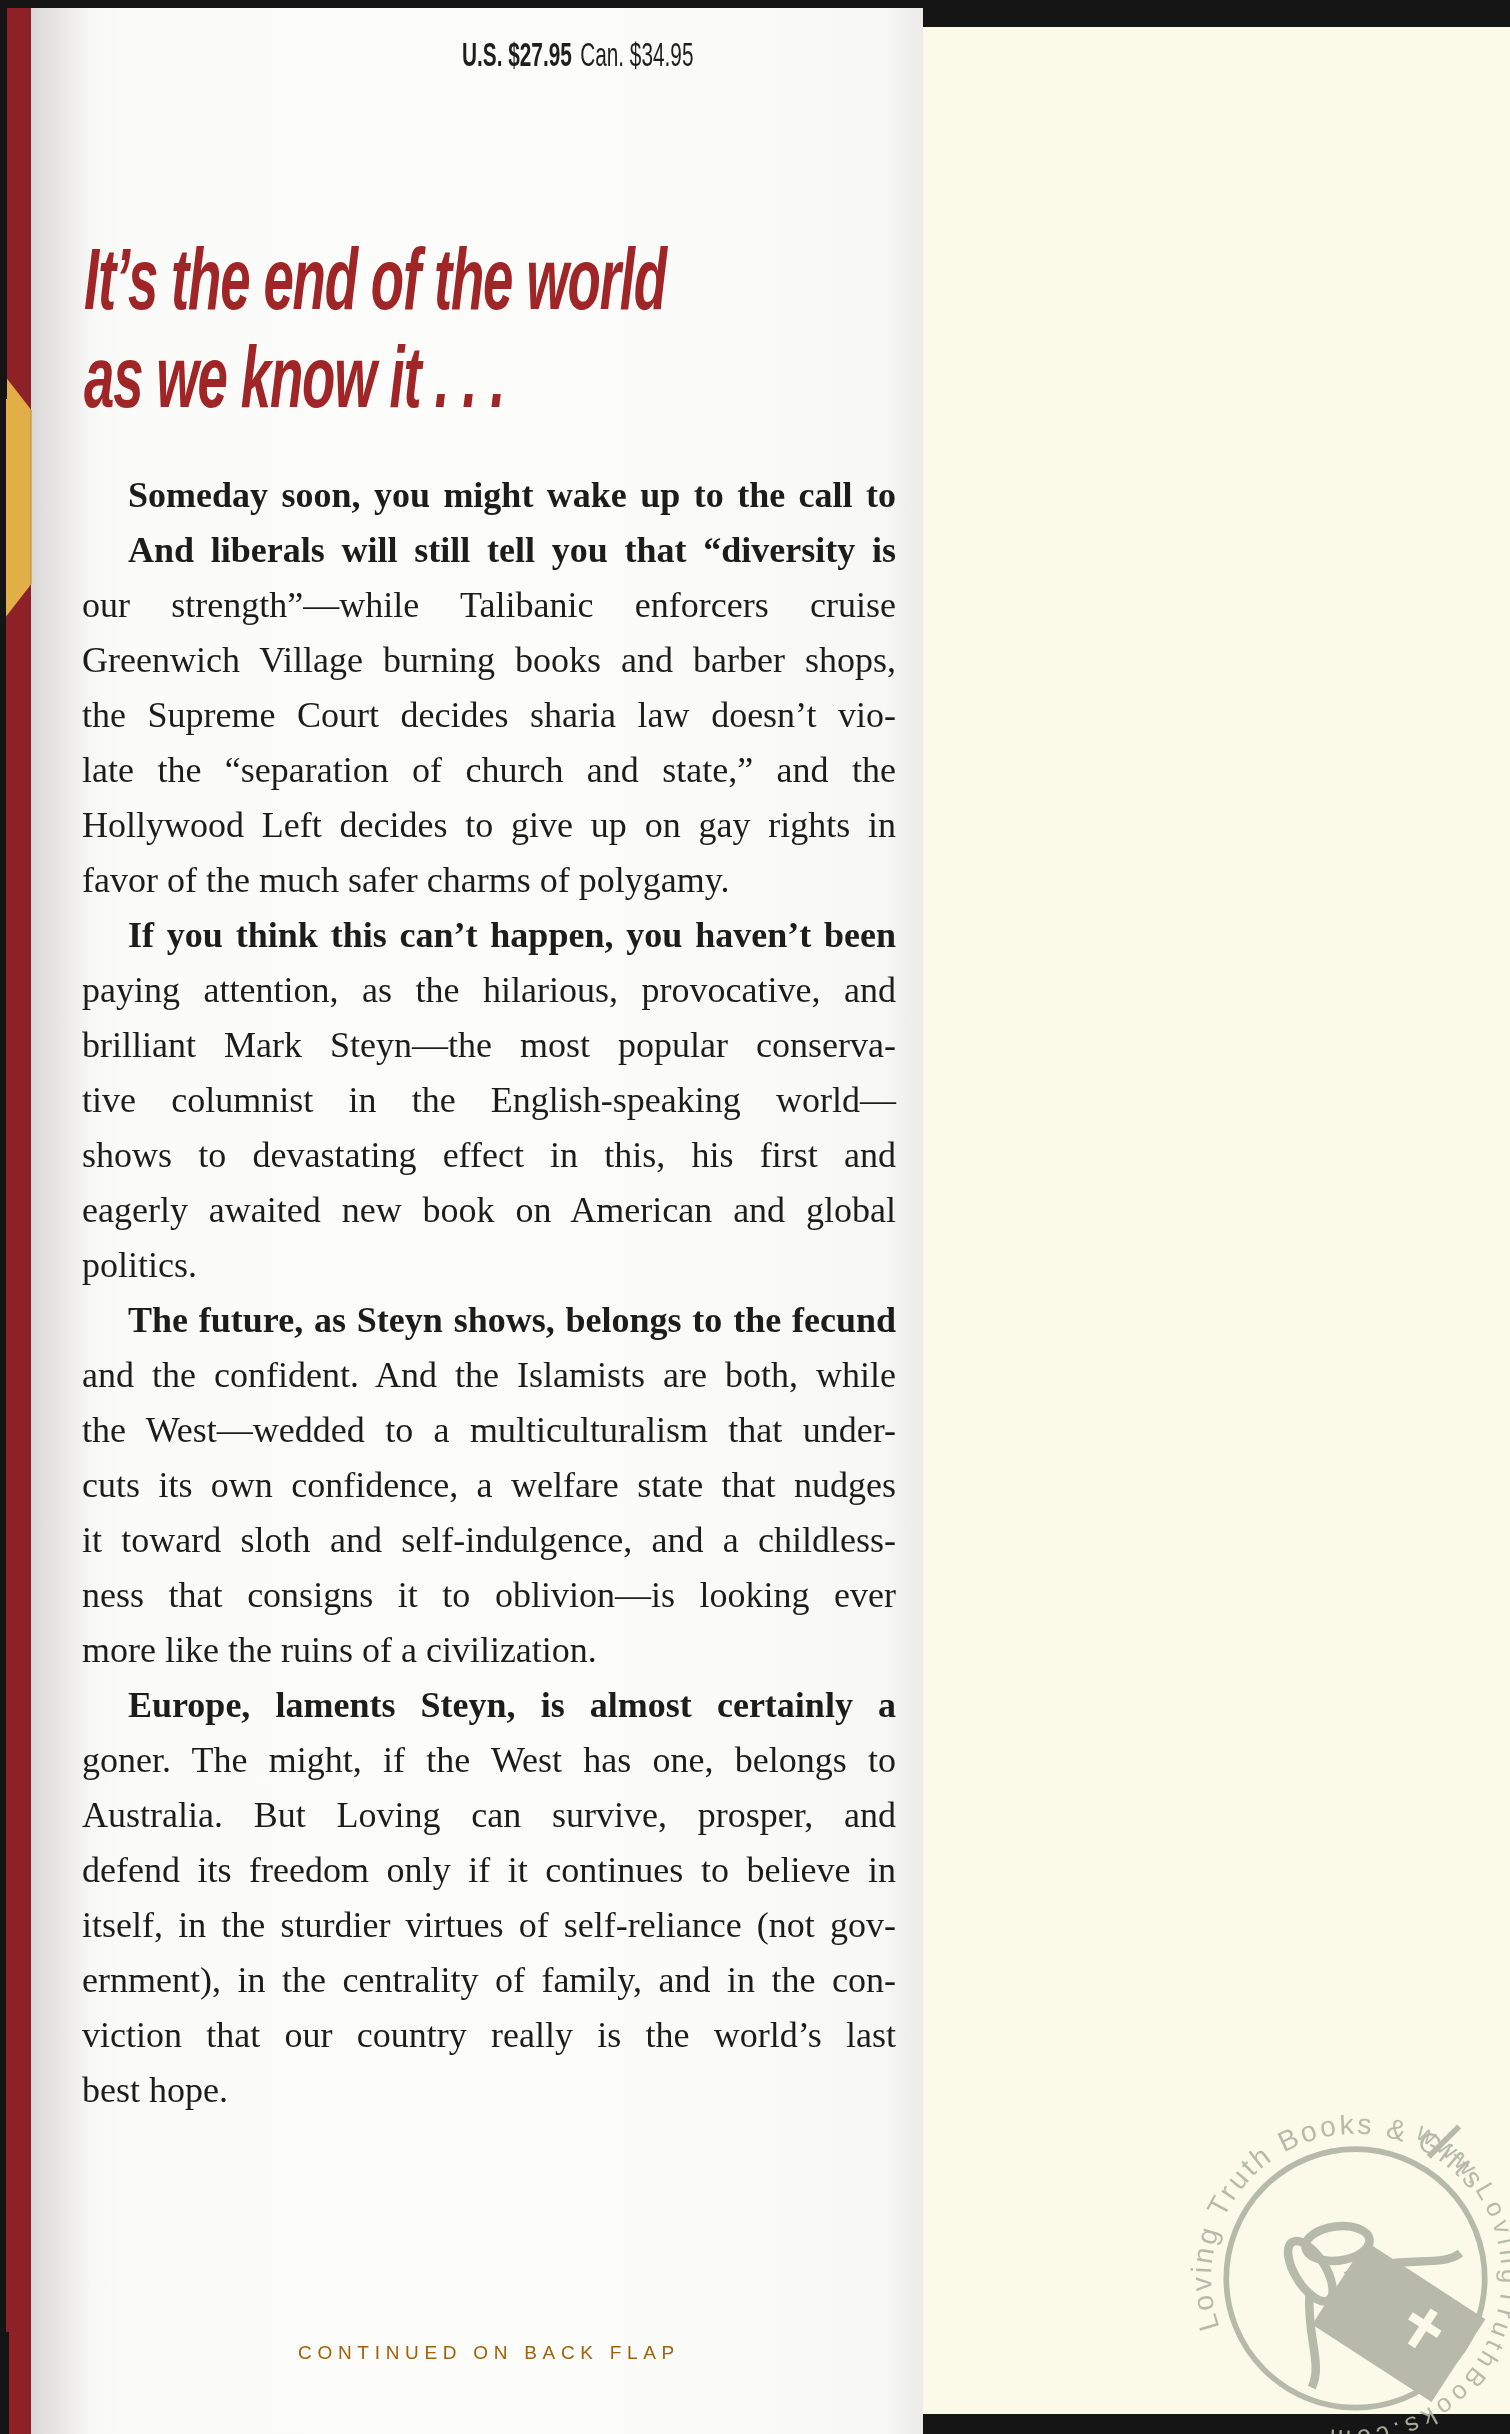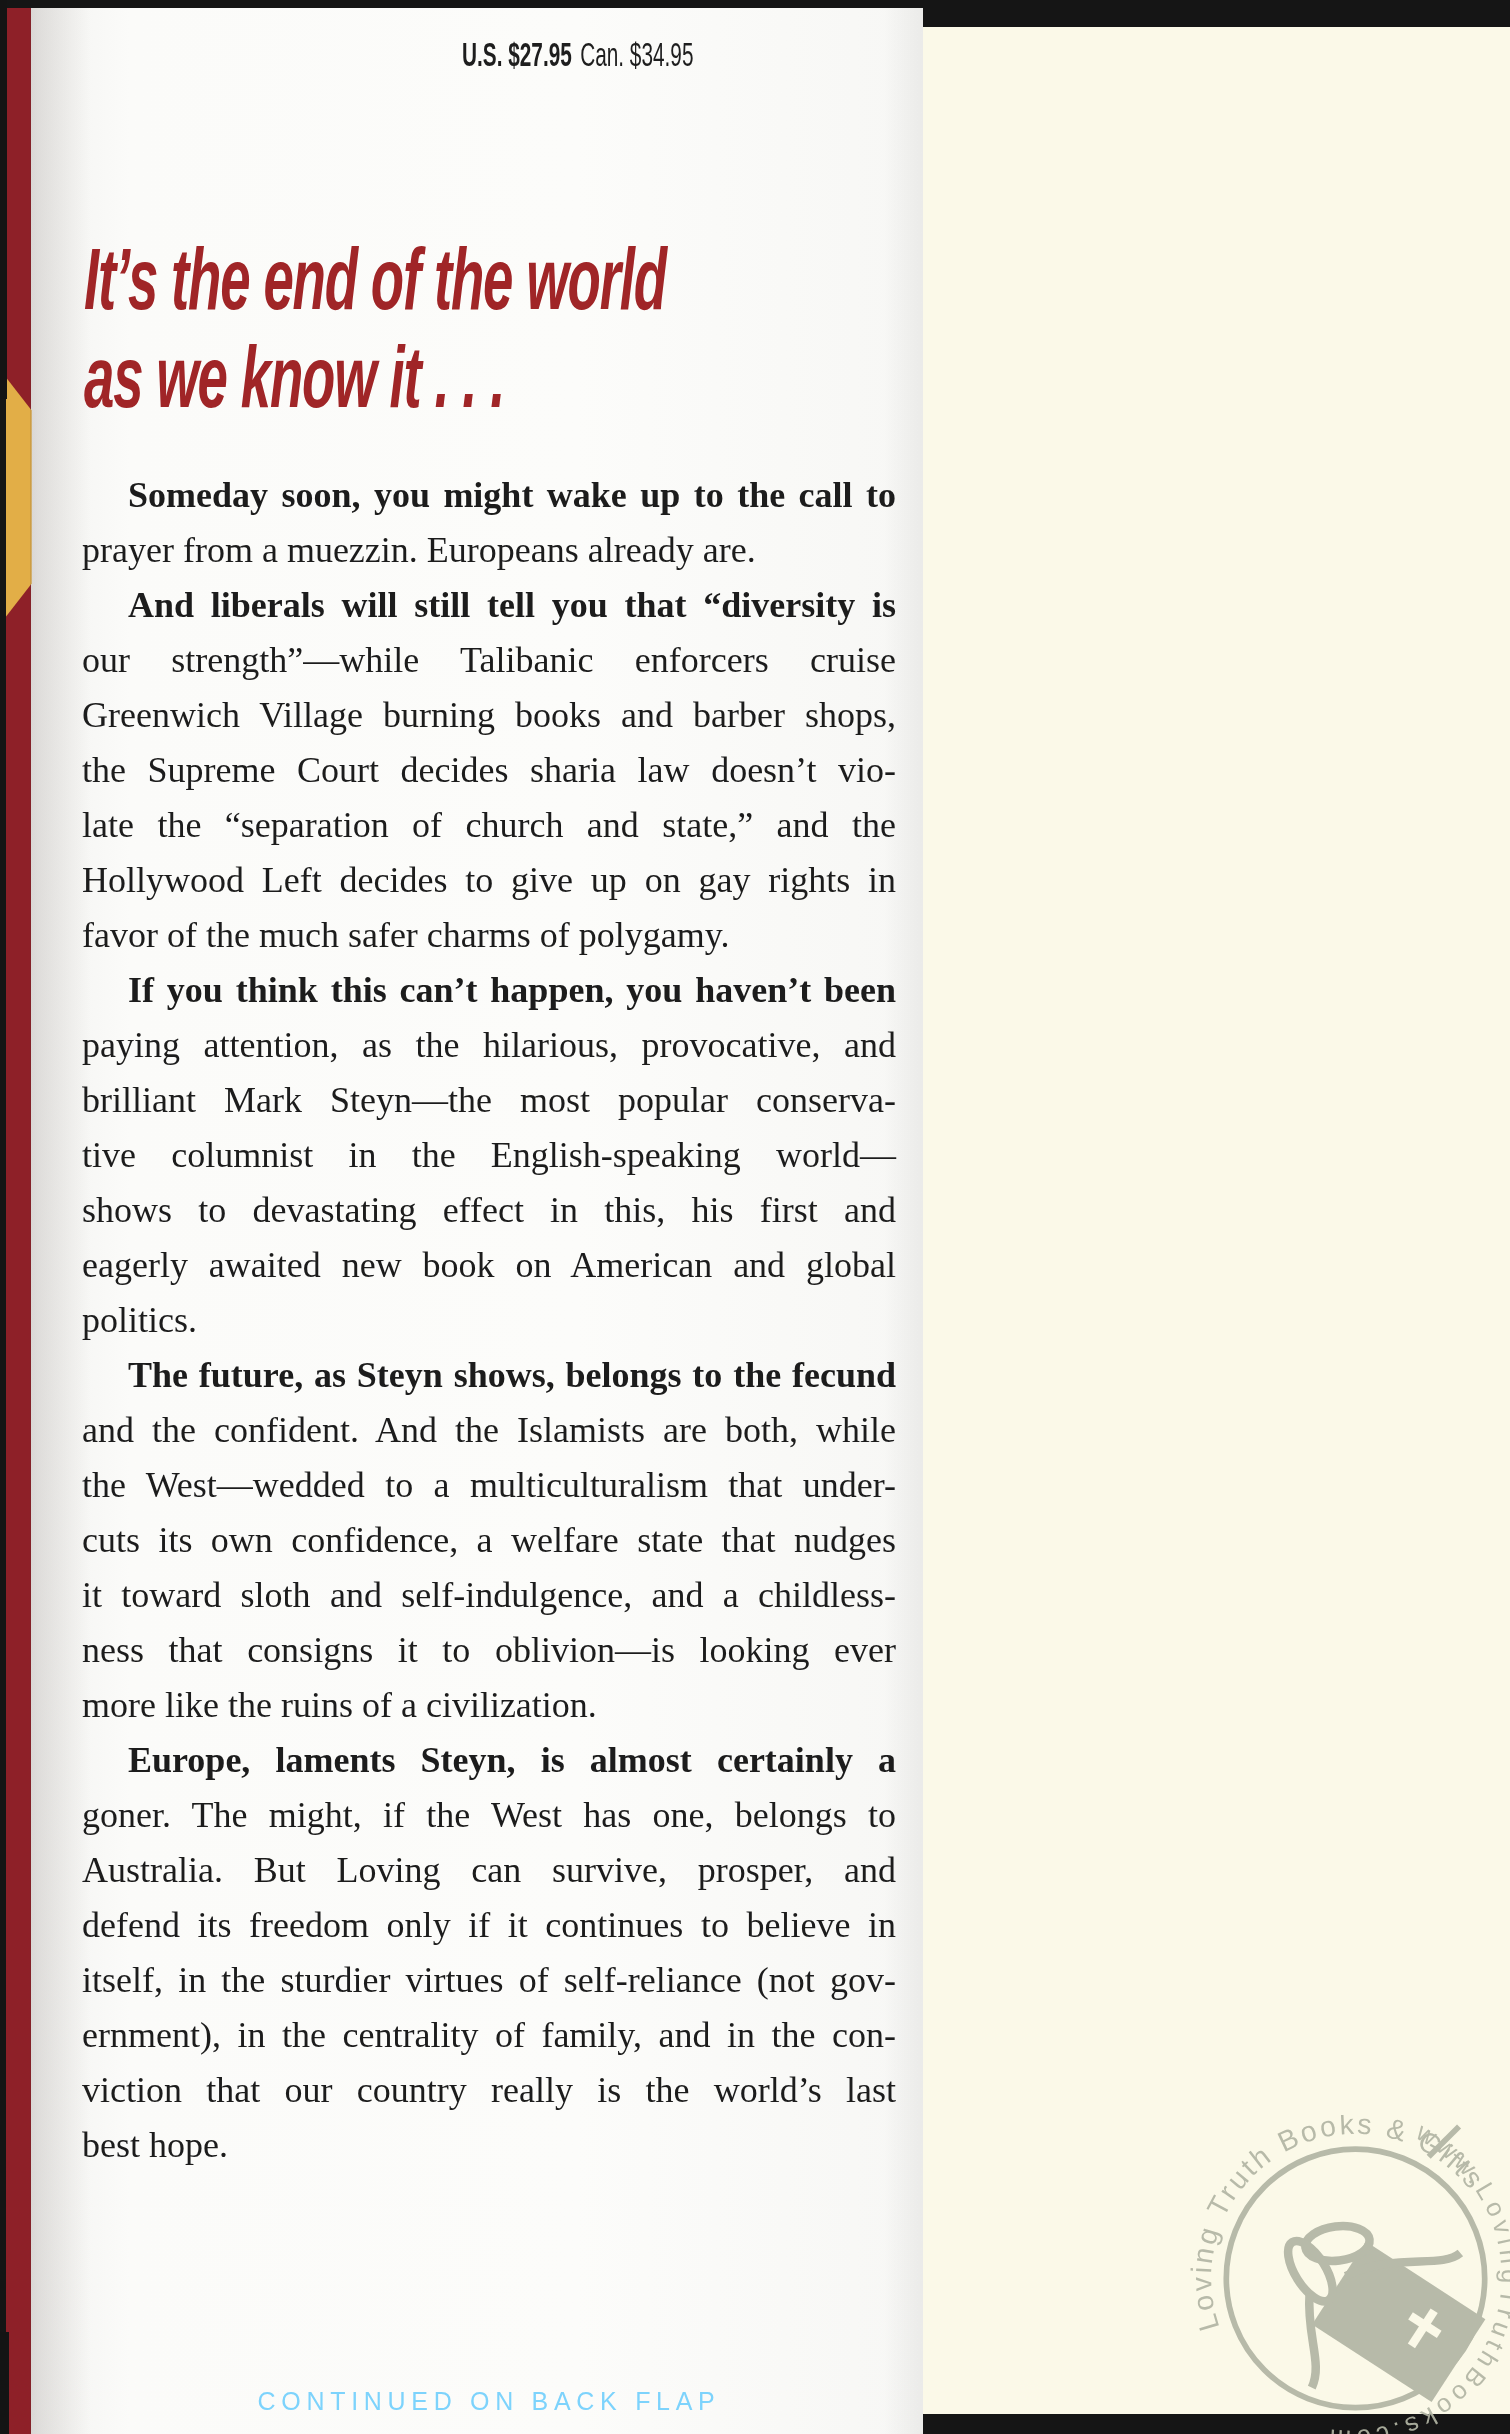--- a/index.html
+++ b/index.html
@@ -40,21 +40,21 @@
 
   
   #body{position:absolute;left:82px;top:468px;width:814px;color:#1c1c1c;
         font-family:"Liberation Serif",serif;font-size:36px;line-height:55px;}
   .bline{text-align:justify;text-align-last:justify;height:55px;overflow:visible;}
   .bline.plast{text-align-last:left;}
   .bline.indent{text-indent:46px;font-weight:bold;}
 
   
   #continued{position:absolute;left:82px;top:2342px;width:814px;text-align:center;
-             color:#7dd3fc;font-size:25px;letter-spacing:5.7px;white-space:nowrap;margin-top:45px;}
+             color:#a16207;font-size:19px;letter-spacing:5.7px;white-space:nowrap;}
 
   
   #watermark{position:absolute;left:1189px;top:2115px;width:333px;height:323px;opacity:.92;}
   #watermark text{font-family:"Liberation Sans",sans-serif;fill:#b2b5a4;}
 </style>
 </head>
 <body>
 
 <div id="scan">
 
@@ -72,21 +72,20 @@
     <span class="us">U.S. $27.95</span><span class="can">Can. $34.95</span>
   </div>
 
   <div id="headline">
     <div>It’s the end of the world</div>
     <div>as we know it . . .</div>
   </div>
 
   <div id="body">
       <div class="bline indent">Someday soon, you might wake up to the call to</div>
-      <div class="bline plast">prayer from a muezzin. Europeans already are.</div>
       <div class="bline indent">And liberals will still tell you that “diversity is</div>
       <div class="bline">our strength”—while Talibanic enforcers cruise</div>
       <div class="bline">Greenwich Village burning books and barber shops,</div>
       <div class="bline">the Supreme Court decides sharia law doesn’t vio-</div>
       <div class="bline">late the “separation of church and state,” and the</div>
       <div class="bline">Hollywood Left decides to give up on gay rights in</div>
       <div class="bline plast">favor of the much safer charms of polygamy.</div>
       <div class="bline indent">If you think this can’t happen, you haven’t been</div>
       <div class="bline">paying attention, as the hilarious, provocative, and</div>
       <div class="bline">brilliant Mark Steyn—the most popular conserva-</div>

